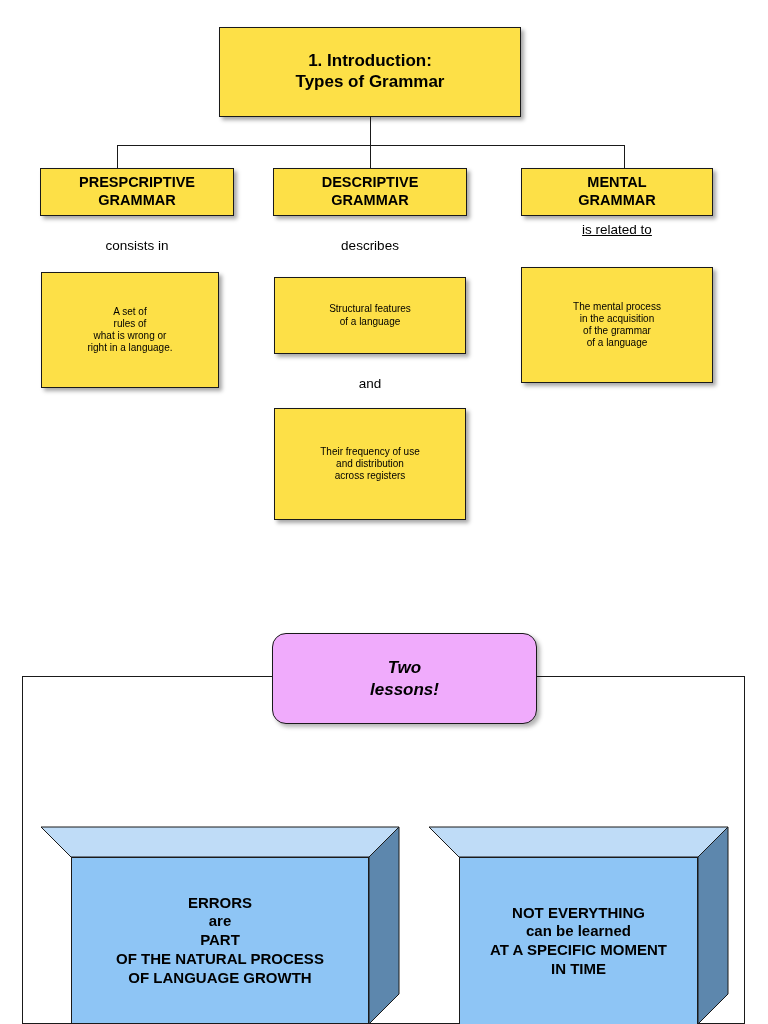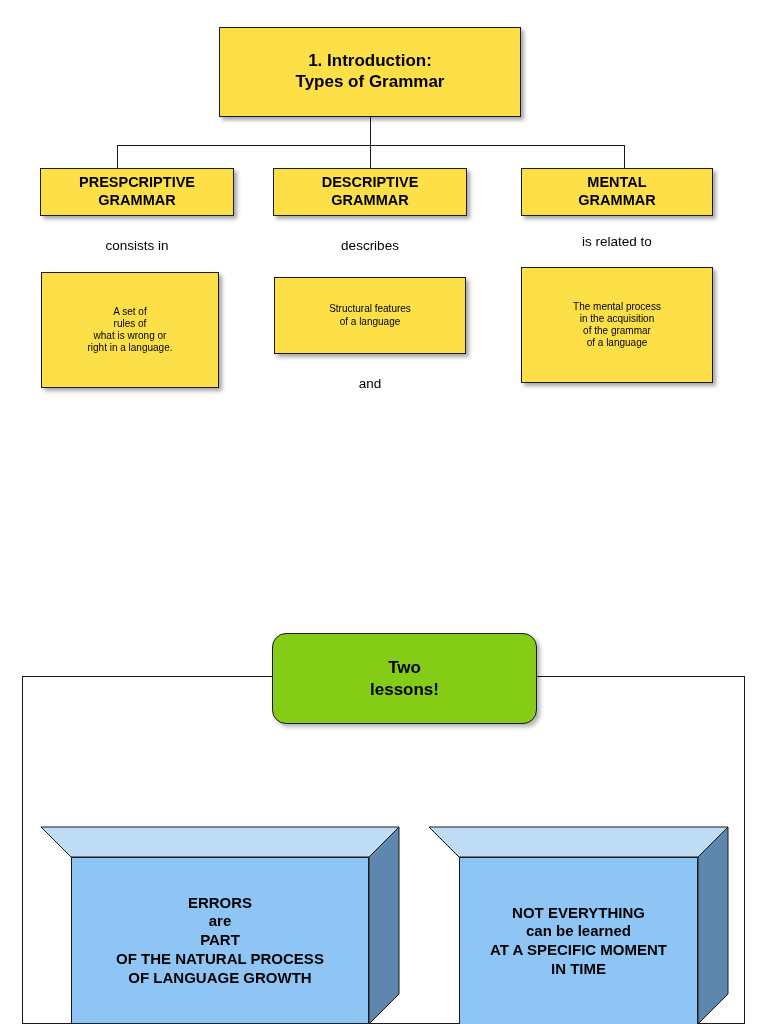--- a/index.html
+++ b/index.html
@@ -59,32 +59,33 @@
     position: absolute;
     background: #1a1a1a;
   }
   .hline { height: 1px; }
   .vline { width: 1px; }
 
   
   .rounded-banner {
     position: absolute;
     box-sizing: border-box;
-    background: #84cc16;
+    background: #f0abfc;
     border: 1px solid #1a1a1a;
     border-radius: 14px;
     display: flex;
     align-items: center;
     justify-content: center;
     text-align: center;
     font-size: 17px;
     font-weight: bold;
     line-height: 1.25;
     white-space: pre-line;
     box-shadow: 3px 3px 4px rgba(0,0,0,0.3);
+    font-style: italic;
   }
   
   .outline-frame {
     position: absolute;
     box-sizing: border-box;
     border: 1px solid #1a1a1a;
     background: transparent;
   }
 
   
@@ -138,25 +139,28 @@
   <div class="box shadowbox level2-box" style="left:273px; top:168px; width:194px; height:48px;">DESCRIPTIVE
 GRAMMAR</div>
 
   <div class="connector-label" style="left:273px; top:238px; width:194px;">describes</div>
 
   <div class="box shadowbox leaf-box" style="left:274px; top:277px; width:192px; height:77px;">Structural features
 of a language</div>
 
   <div class="connector-label" style="left:274px; top:376px; width:192px;">and</div>
 
+  <div class="box shadowbox leaf-box" style="left:274px; top:408px; width:192px; height:112px;">Their frequency of use
+and distribution
+across registers</div>
 
   <div class="box shadowbox level2-box" style="left:521px; top:168px; width:192px; height:48px;">MENTAL
 GRAMMAR</div>
 
-  <div class="connector-label" style="left:521px; top:234px; width:192px;">is related to</div>
+  <div class="connector-label" style="left:521px; top:222px; width:192px;text-decoration:underline;">is related to</div>
 
   <div class="box shadowbox leaf-box" style="left:521px; top:267px; width:192px; height:116px;">The mental process
 in the acquisition
 of the grammar
 of a language</div>
 
   <div class="outline-frame" style="left:22px; top:676px; width:723px; height:348px;"></div>
 
   <div class="rounded-banner" style="left:272px; top:633px; width:265px; height:91px;">Two
 lessons!</div>

